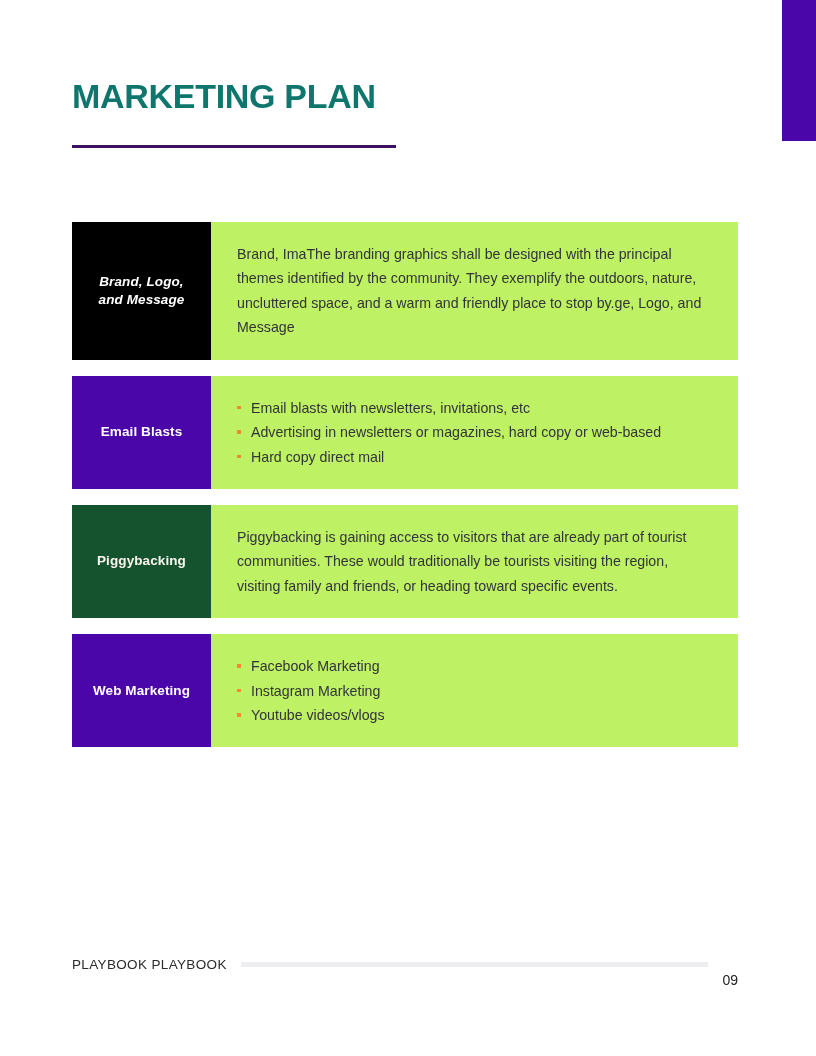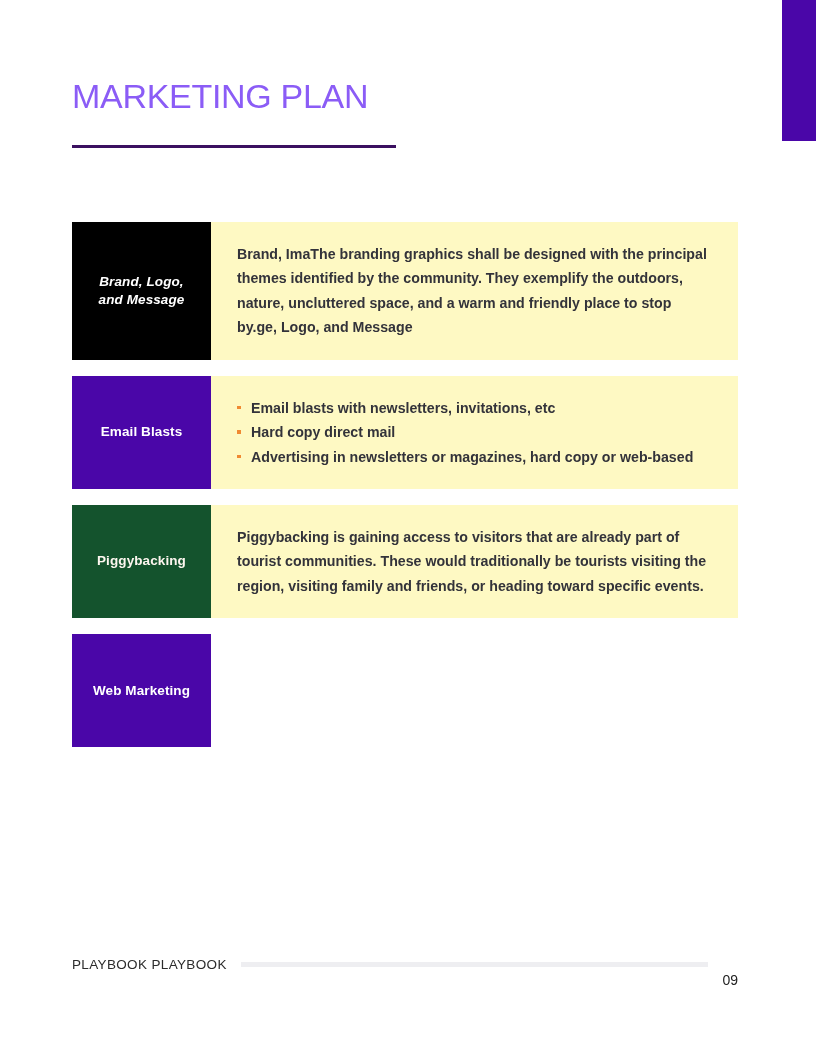--- a/index.html
+++ b/index.html
@@ -26,23 +26,23 @@
     height: 141px;
     background: #4a06a8;
   }
 
   
   .page-title {
     position: absolute;
     left: 72px;
     top: 78px;
     font-size: 34px;
-    font-weight: normal;
+    font-weight: bold;
     letter-spacing: -0.3px;
-    color: #8b5cf6;
+    color: #0f766e;
     line-height: 1.1;
     white-space: nowrap;
     text-align: center;
   }
   .title-rule {
     position: absolute;
     left: 72px;
     top: 145px;
     width: 324px;
     height: 3px;
@@ -79,27 +79,26 @@
     color: #ffffff;
     letter-spacing: 0.1px;
   }
   .row-label.theme-black { background: #000000; font-style: italic; }
   .row-label.theme-purple { background: #4a06a8; }
   .row-label.theme-orange { background: #14532d; text-align: right; }
   .row-label.theme-orange span { color: #fdf6ef; }
 
   .row-body {
     flex: 1 1 auto;
-    background: #fef9c3;
+    background: #bef264;
     box-sizing: border-box;
     padding: 20px 26px 20px 26px;
     display: flex;
     flex-direction: column;
     justify-content: center;
-    font-weight: bold;
   }
   .row-body p {
     margin: 0;
     font-size: 14.2px;
     line-height: 1.72;
     color: #33333a;
   }
   .row-body ul {
     margin: 0;
     padding: 0;
@@ -167,36 +166,43 @@
         <p>Brand, ImaThe branding graphics shall be designed with the principal themes identified by the community. They exemplify the outdoors, nature, uncluttered space, and a warm and friendly place to stop by.ge, Logo, and Message</p>
       </div>
     </div>
     <div class="row">
       <div class="row-label theme-purple">
         <span>Email Blasts</span>
       </div>
       <div class="row-body">
         <ul>
           <li>Email blasts with newsletters, invitations, etc</li>
+          <li>Advertising in newsletters or magazines, hard copy or web-based</li>
           <li>Hard copy direct mail</li>
-          <li>Advertising in newsletters or magazines, hard copy or web-based</li>
         </ul>
       </div>
     </div>
     <div class="row">
       <div class="row-label theme-orange">
         <span>Piggybacking</span>
       </div>
       <div class="row-body">
         <p>Piggybacking is gaining access to visitors that are already part of tourist communities. These would traditionally be tourists visiting the region, visiting family and friends, or heading toward specific events.</p>
       </div>
     </div>
     <div class="row">
       <div class="row-label theme-purple">
         <span>Web Marketing</span>
+      </div>
+      <div class="row-body">
+        <ul>
+          <li>Facebook Marketing</li>
+          <li>Instagram Marketing</li>
+          <li>Youtube videos/vlogs</li>
+        </ul>
       </div>
     </div>
   </div>
 
 <div class="footer">
   <div class="footer-label">PLAYBOOK PLAYBOOK</div>
   <div class="footer-rule"></div>
   <div class="footer-page">09</div>
 </div>
 

